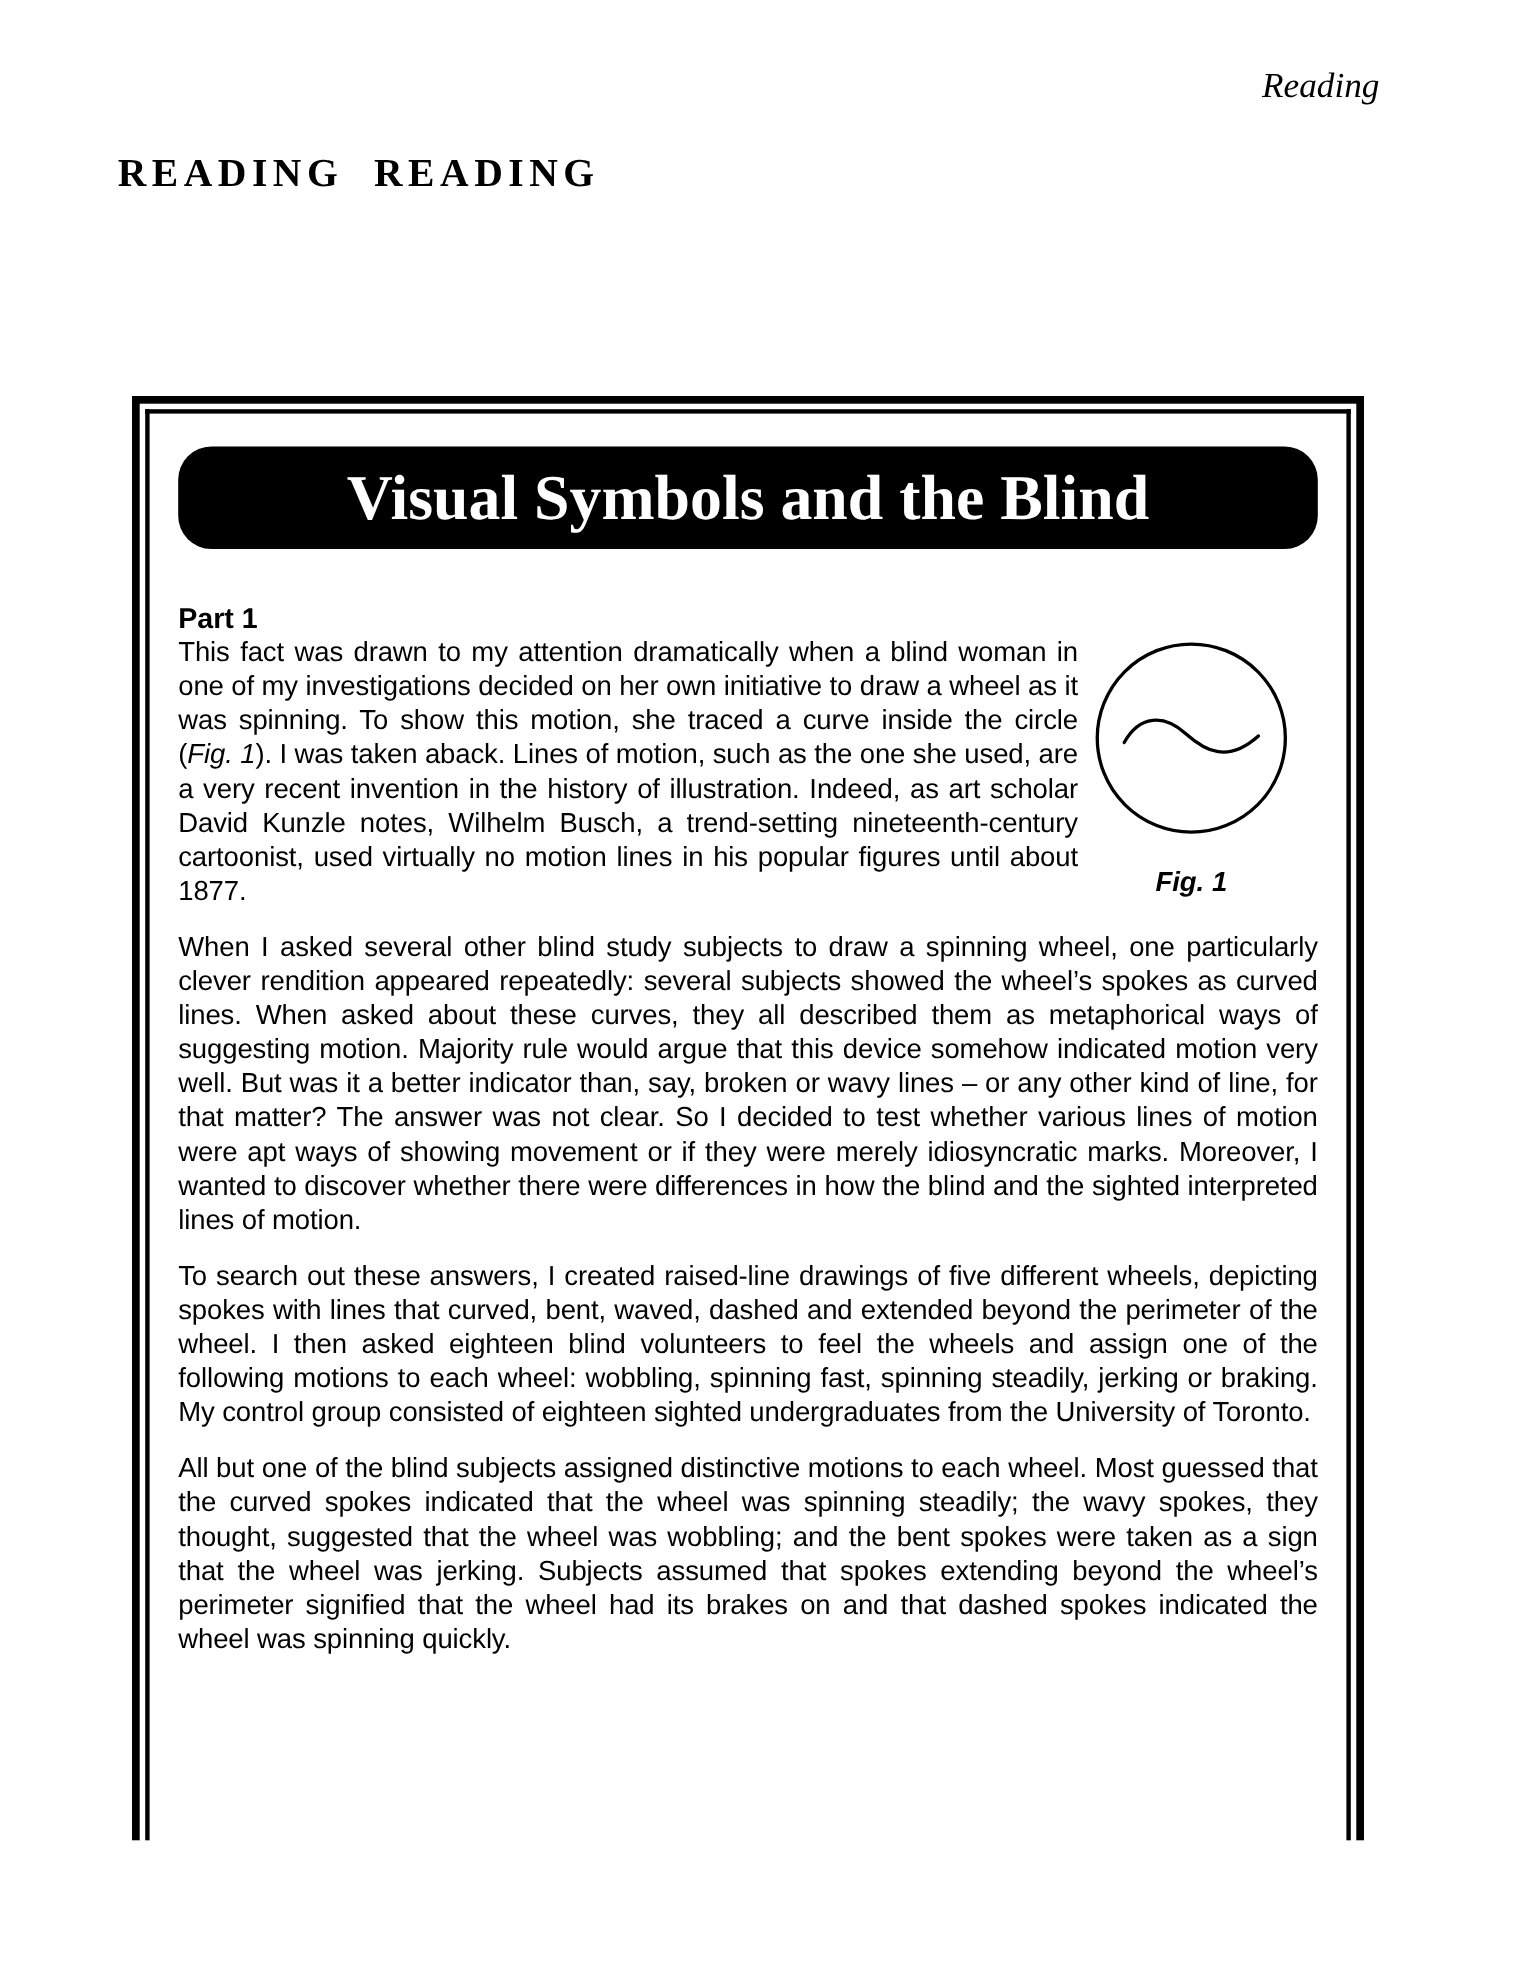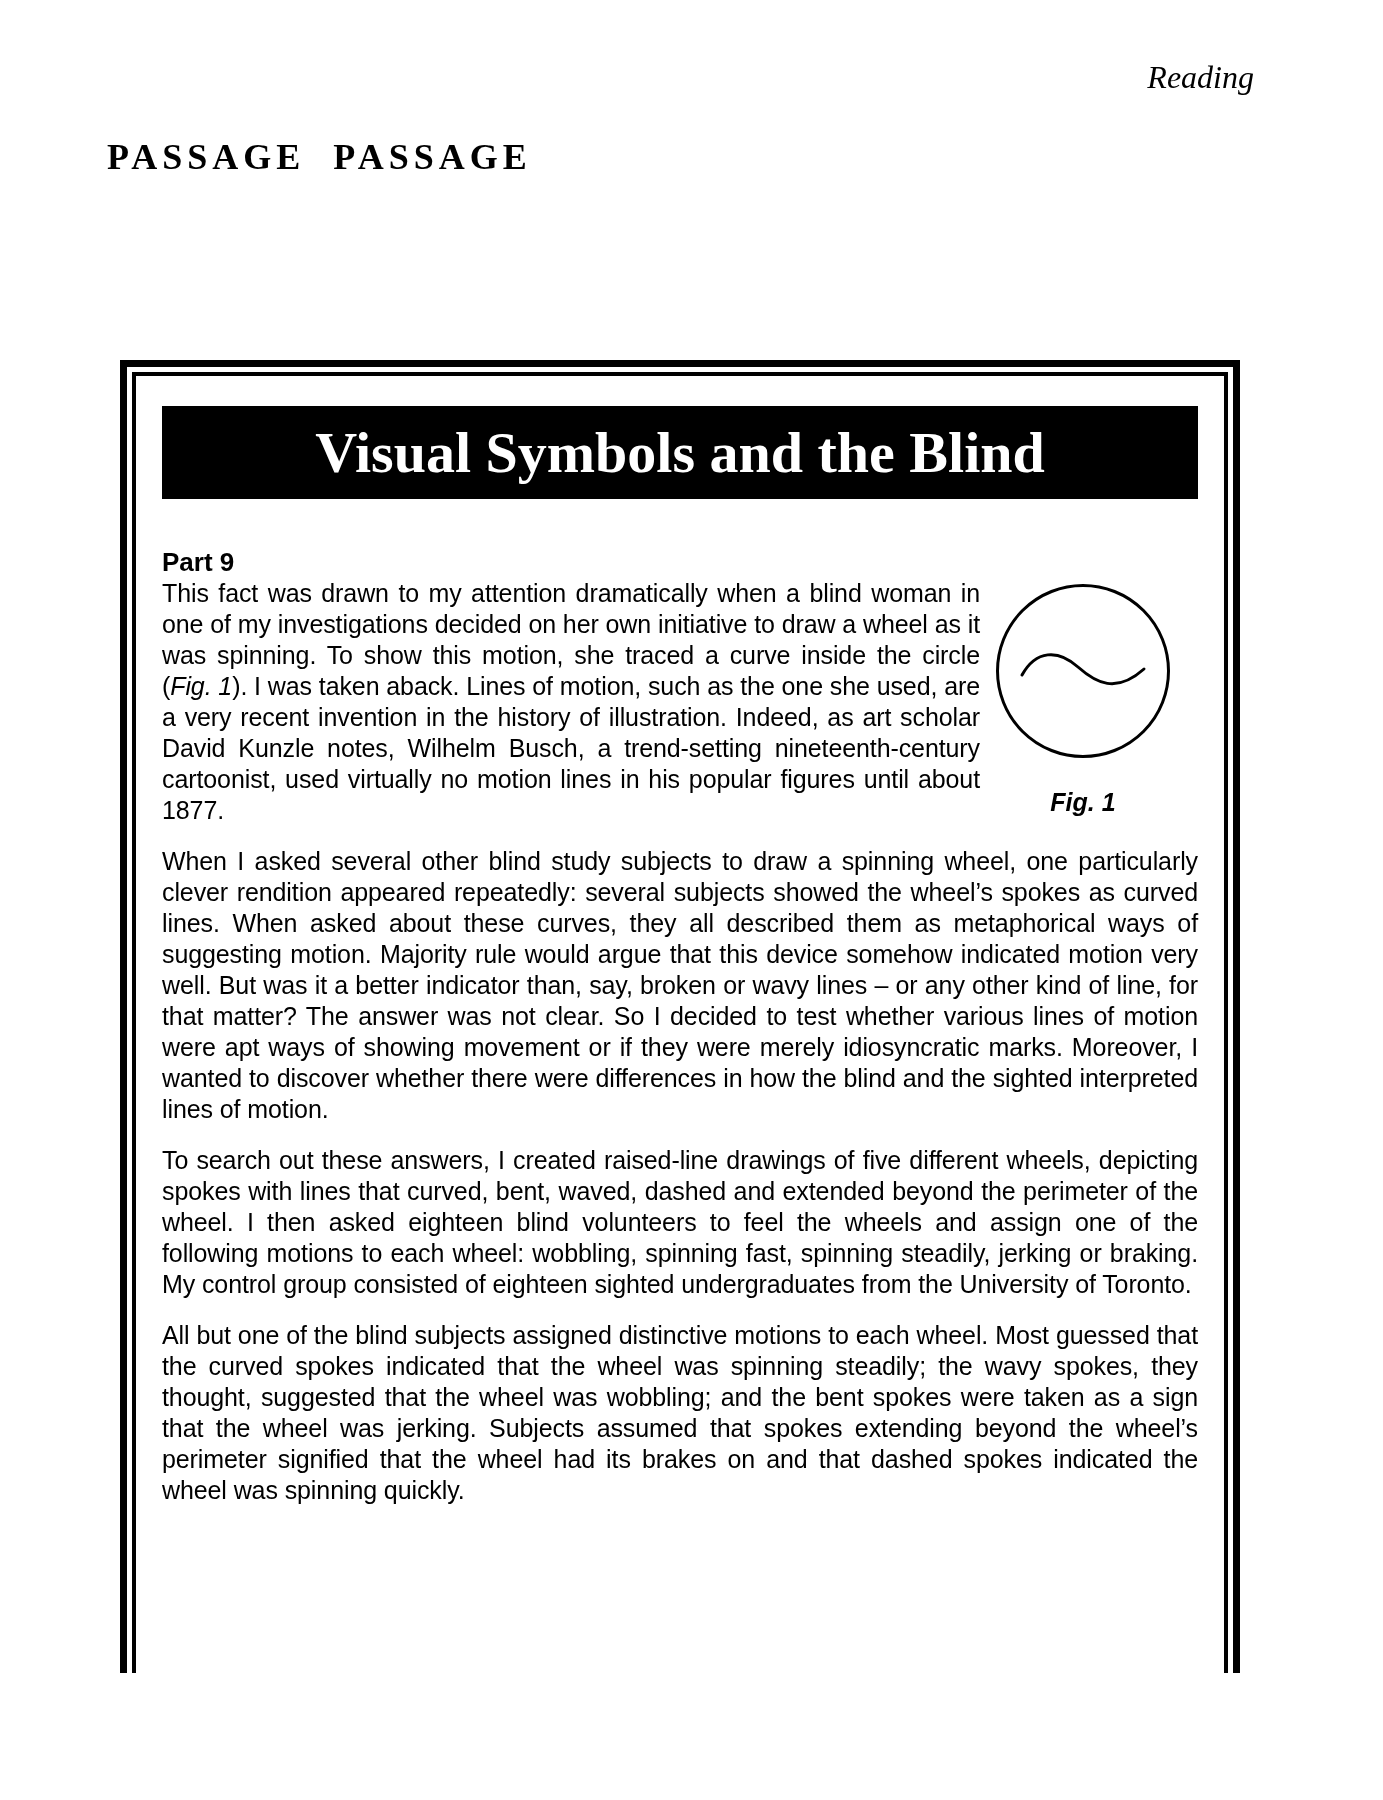--- a/index.html
+++ b/index.html
@@ -55,20 +55,21 @@
   .title-banner {
     height: 93px;
     background: var(--banner-bg, #000);
     color: var(--banner-text, #fff);
     display: flex;
     align-items: center;
     justify-content: center;
     font-family: "Liberation Serif", serif;
     font-weight: bold;
     font-size: 58px;
+    border-radius: 30px;
   }
   .content { margin-top: 48px; }
   .part-label {
     font-family: "Liberation Sans", sans-serif;
     font-weight: bold;
     font-size: 26px;
     line-height: 31px;
   }
   .para {
     font-family: "Liberation Sans", sans-serif;
@@ -99,32 +100,32 @@
     font-size: 25px;
   }
 </style>
 </head>
 <body>
 
 <div class="page">
 
   <div class="running-header">Reading</div>
 
-  <h1 class="section-heading">PASSAGE PASSAGE</h1>
+  <h1 class="section-heading">READING READING</h1>
 
   <div class="passage-box">
     <div class="passage-box-inner">
 
       <div class="title-banner">
         <span>Visual Symbols and the Blind</span>
       </div>
 
       <div class="content">
 
-        <div class="part-label">Part 9</div>
+        <div class="part-label">Part 1</div>
 
 
         <div class="wrap-row">
           <p class="para narrow"><span>This fact was drawn to my attention dramatically when a blind woman in one of my investigations decided on her own initiative to draw a wheel as it was spinning. To show this motion, she traced a curve inside the circle (</span><i class="figref">Fig. 1</i><span>). I was taken aback. Lines of motion, such as the one she used, are a very recent invention in the history of illustration. Indeed, as art scholar David Kunzle notes, Wilhelm Busch, a trend-setting nineteenth-century cartoonist, used virtually no motion lines in his popular figures until about 1877.</span></p>
 
           <figure class="figure">
             <svg width="178" height="178" viewBox="0 0 178 178">
               <circle cx="89" cy="89" r="85.5" fill="none" stroke="#000" stroke-width="3"></circle>
               <path d="M 28 93 C 42 68, 64 67, 84 85 C 102 101, 122 112, 150 87" fill="none" stroke="#000" stroke-width="3" stroke-linecap="round"></path>
             </svg>

